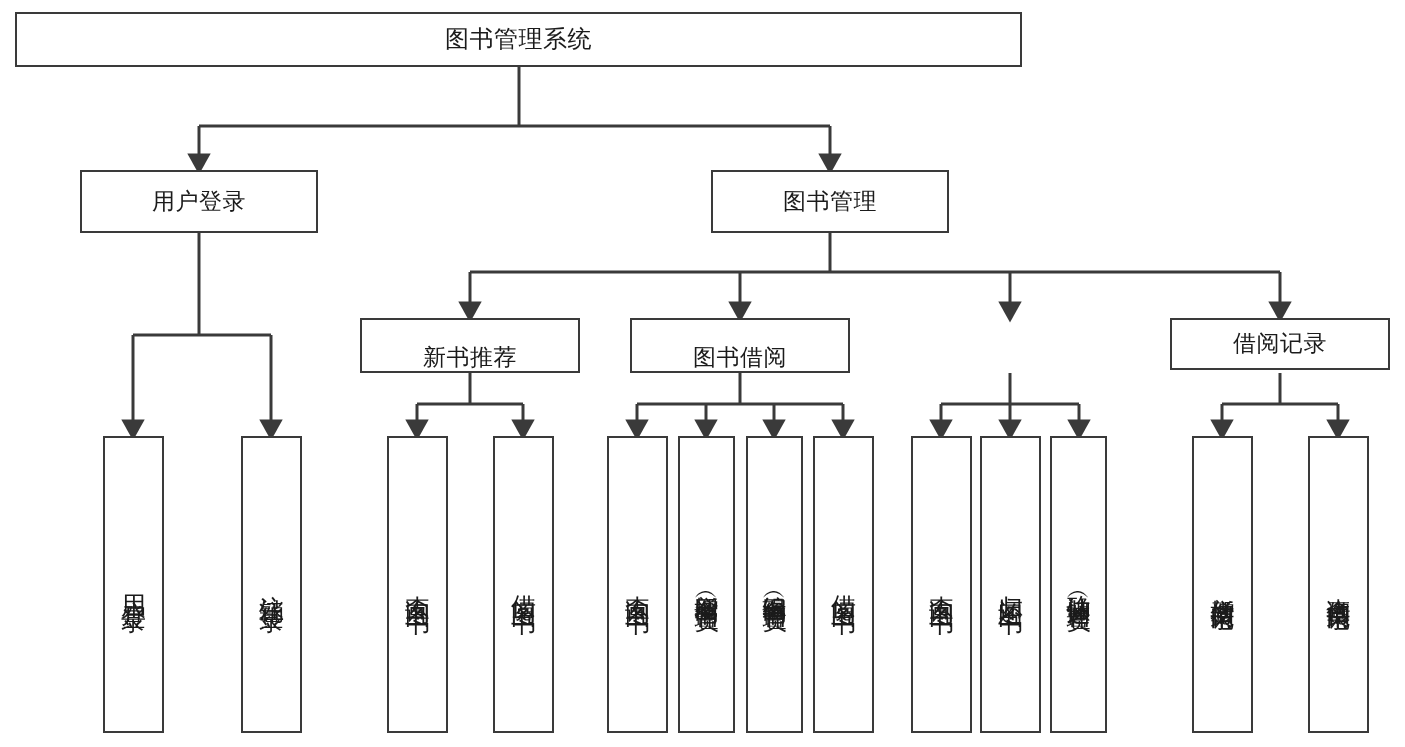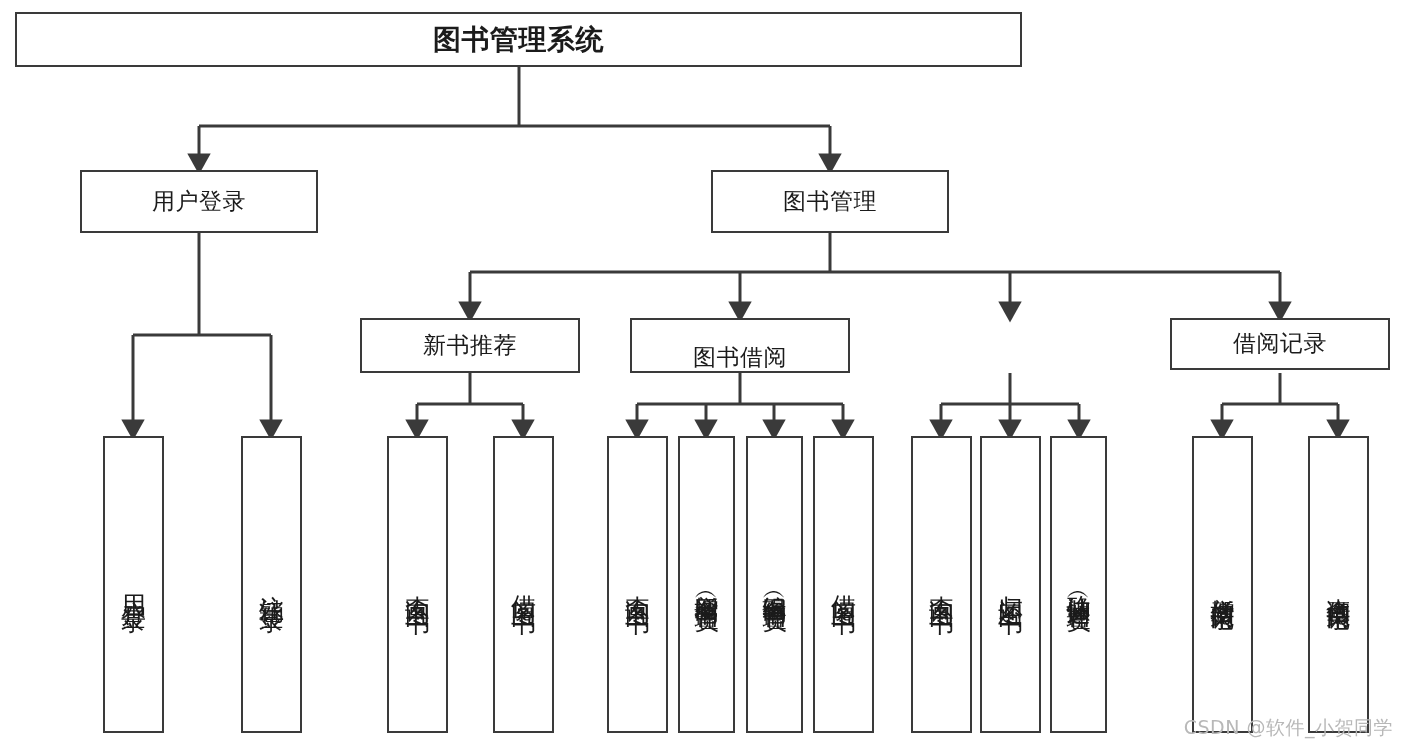--- a/index.html
+++ b/index.html
@@ -39,22 +39,21 @@
   .node-label {
     color: #1b1b1b;
     line-height: 1.18;
     white-space: nowrap;
     letter-spacing: 0.5px;
   }
   .node.horizontal .node-label {
     font-size: 23px;
   }
   .node.root .node-label {
-    font-size: 28px;
-    font-weight: bold;
+    font-size: 24px;
   }
   .node.vertical {
     align-items: center;
     justify-content: center;
   }
   .node.vertical .node-label {
     writing-mode: vertical-rl;
     text-orientation: upright;
     font-size: 25px;
     letter-spacing: 5px;
@@ -137,21 +136,21 @@
     <span class="node-label">图书管理系统</span>
   </div>
 
   <div class="node horizontal" style="left:80px; top:170px; width:238px; height:63px;">
     <span class="node-label">用户登录</span>
   </div>
   <div class="node horizontal" style="left:711px; top:170px; width:238px; height:63px;">
     <span class="node-label">图书管理</span>
   </div>
 
-  <div class="node horizontal" style="left:360px; top:318px; width:220px; height:55px;">
+  <div class="node horizontal" style="left:360px; top:318px; width:220px; height:55px;align-items:flex-end;">
     <span class="node-label">新书推荐</span>
   </div>
   <div class="node horizontal" style="left:630px; top:318px; width:220px; height:55px;align-items:flex-end;">
     <span class="node-label">图书借阅</span>
   </div>
   <div class="node horizontal" style="left:1170px; top:318px; width:220px; height:52px;">
     <span class="node-label">借阅记录</span>
   </div>
 
   <div class="node vertical" style="left:103px; top:436px; width:61px; height:297px;">
@@ -191,15 +190,14 @@
     <span class="node-label">确认归还（管理员）</span>
   </div>
 
   <div class="node vertical tight" style="left:1192px; top:436px; width:61px; height:297px;">
     <span class="node-label">新增借阅记录</span>
   </div>
   <div class="node vertical tight" style="left:1308px; top:436px; width:61px; height:297px;">
     <span class="node-label">查询借阅记录</span>
   </div>
 
-  <div id="watermark">CSDN @软件_小贺同学</div>
 
 </div>
 
 </body></html>

